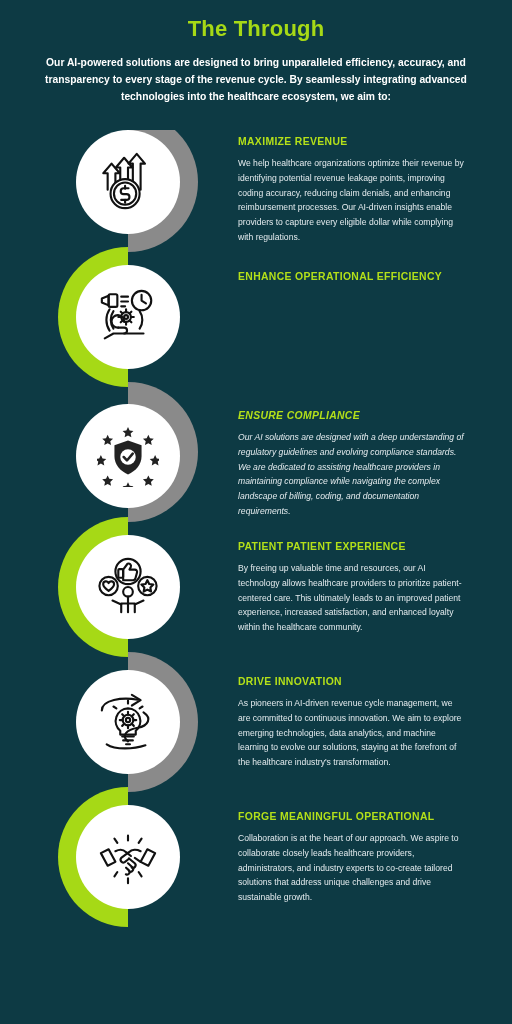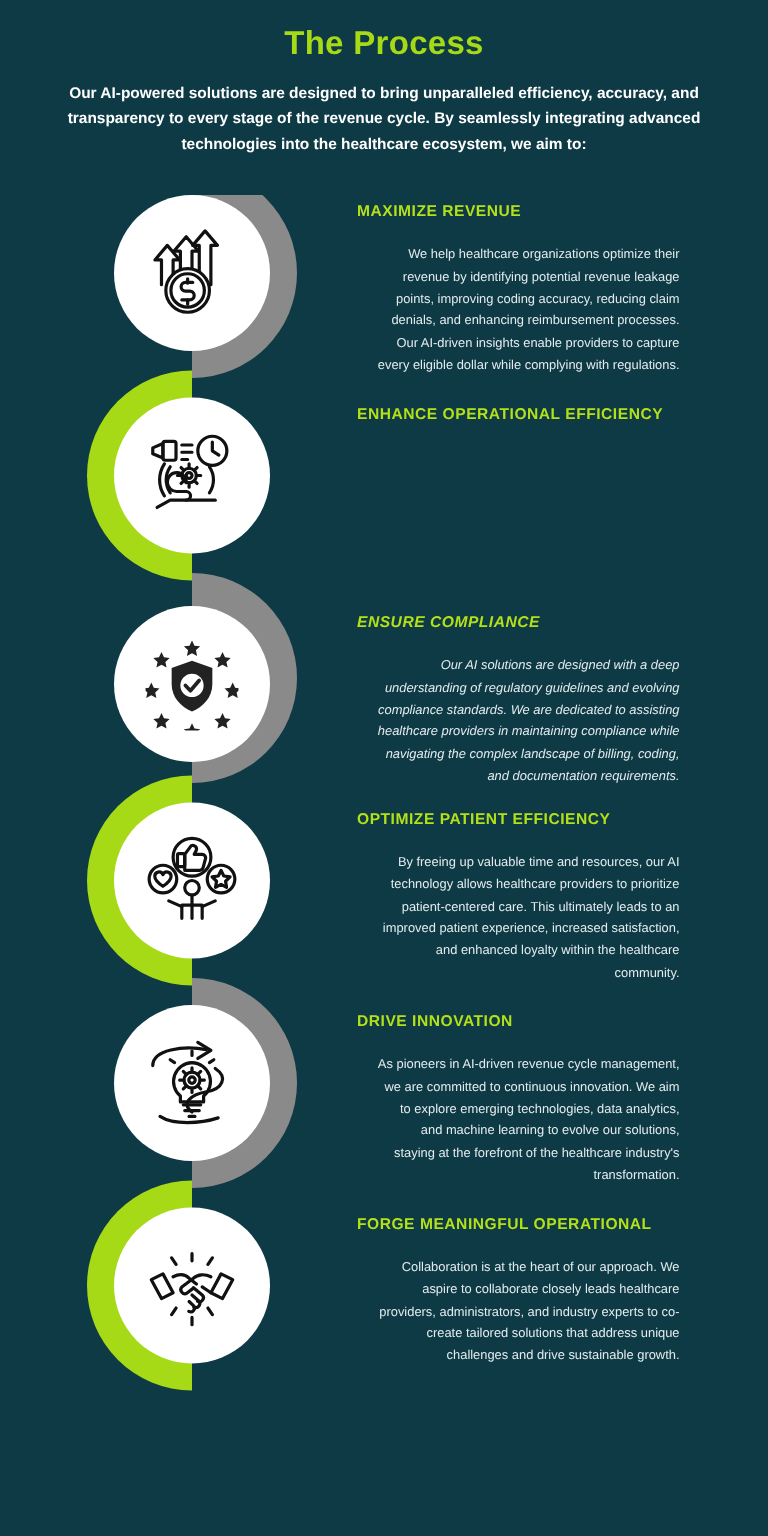--- a/index.html
+++ b/index.html
@@ -93,29 +93,28 @@
     font-size: 10.4px;
     font-weight: bold;
     letter-spacing: 0.35px;
     margin: 0 0 7px 0;
     line-height: 1.2;
   }
   .step-body {
     color: #e4ebee;
     font-size: 8.6px;
     line-height: 1.73;
-    margin: 13px;
-    text-align: right;
+    margin: 0;
   }
 </style>
 </head>
 <body>
 
 <div class="header">
-  <h1 class="title">The Process</h1>
+  <h1 class="title">The Through</h1>
   <p class="subtitle">Our AI-powered solutions are designed to bring unparalleled efficiency, accuracy, and transparency to every stage of the revenue cycle. By seamlessly integrating advanced technologies into the healthcare ecosystem, we aim to:</p>
 </div>
 
 <div class="flow">
 
   <svg class="arcs" viewBox="0 0 215 880" preserveAspectRatio="none" aria-hidden="true">
 
     <path d="M 128 -18 A 70 70 0 0 1 128 122 Z" fill="#8a8a8a"></path>
 
     <path d="M 128 117 A 70 70 0 0 0 128 257 Z" fill="#a6d916"></path>
@@ -221,21 +220,21 @@
         <circle cx="52" cy="31" r="9.5"></circle>
         <path d="M52 25 l1.9 3.9 l4.3 .6 l-3.1 3 l.7 4.2 l-3.8 -2 l-3.8 2 l.7 -4.2 l-3.1 -3 l4.3 -.6 z"></path>
 
         <circle cx="32" cy="37" r="5"></circle>
         <path d="M32 42 v16"></path>
         <path d="M25 58 v-9 h14 v9"></path>
         <path d="M25 50 l-9 -4 M39 50 l9 -4"></path>
       </svg>
     </div>
     <div class="copy">
-      <h2 class="step-title">OPTIMIZE PATIENT EFFICIENCY</h2>
+      <h2 class="step-title">PATIENT PATIENT EXPERIENCE</h2>
       <p class="step-body">By freeing up valuable time and resources, our AI technology allows healthcare providers to prioritize patient-centered care. This ultimately leads to an improved patient experience, increased satisfaction, and enhanced loyalty within the healthcare community.</p>
     </div>
   </div>
 
   <div class="step" style="top:540px;">
     <div class="disc">
       <svg viewBox="0 0 64 64" fill="none" stroke="#111" stroke-width="2.2" stroke-linejoin="round" stroke-linecap="round">
 
         <path d="M5 20 C5 9 26 6 42 9"></path>
         <path d="M36 4 L45 9.5 L36 15"></path>

